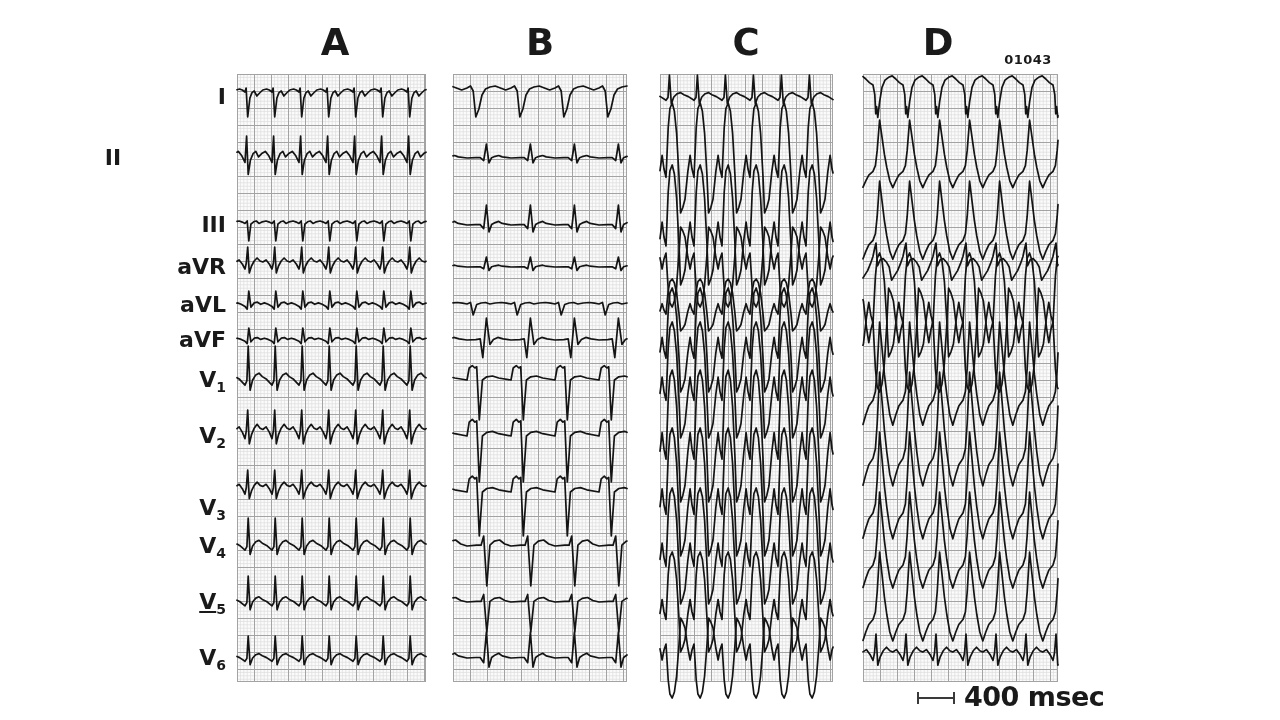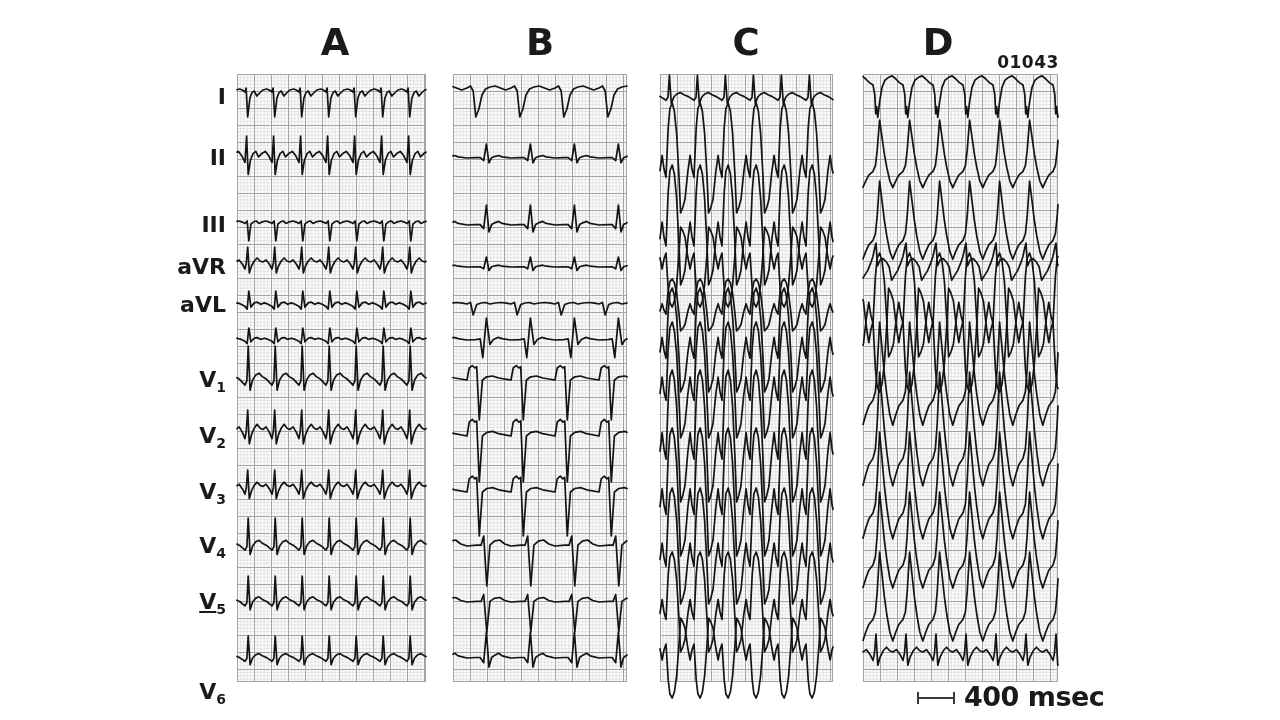--- a/index.html
+++ b/index.html
@@ -7,21 +7,21 @@
     position:relative;width:1280px;height:720px;background:#ffffff;overflow:hidden;
     font-family:"DejaVu Sans","Liberation Sans",sans-serif;color:#1a1a1a;
   }
   .hdr{
     position:absolute;top:24px;width:90px;text-align:center;
     font-size:37px;font-weight:bold;line-height:1;color:#1a1a1a;
   }
   #hdrA{left:290px;} #hdrB{left:495px;} #hdrC{left:701px;} #hdrD{left:893px;}
   #recordId{
     position:absolute;left:995px;top:52px;width:66px;text-align:center;
-    font-size:17px;font-weight:bold;letter-spacing:0.5px;
+    font-size:13px;font-weight:bold;letter-spacing:0.5px;
   }
   #leadCol{position:absolute;left:0;top:0;width:232px;height:720px;}
   .lead-label{
     position:absolute;right:6px;width:226px;text-align:right;
     font-size:22px;font-weight:bold;line-height:30px;height:30px;
   }
   .lead-label .sub{font-size:14px;position:relative;top:5px;font-weight:bold;}
   #strips{position:absolute;left:0;top:0;width:1280px;height:720px;}
   .strip{position:absolute;overflow:visible;}
   #scalebar{position:absolute;left:916px;top:681px;height:34px;}
@@ -37,30 +37,31 @@
 <div id="figure">
   <div class="hdr" id="hdrA">A</div>
   <div class="hdr" id="hdrB">B</div>
   <div class="hdr" id="hdrC">C</div>
   <div class="hdr" id="hdrD">D</div>
 
   <div id="recordId">01043</div>
 
   <div id="leadCol">
       <div class="lead-label" style="top: 82px;"><span>I</span></div>
-      <div class="lead-label" style="top: 143px;"><span>II</span></div>
+      <div class="lead-label" style="top: 143px; text-align: center;"><span>II</span></div>
       <div class="lead-label" style="top: 210px;"><span>III</span></div>
       <div class="lead-label" style="top: 252px;"><span>aVR</span></div>
       <div class="lead-label" style="top: 290px;"><span>aVL</span></div>
+      <div class="lead-label" style="top: 325px;"><span>aVF</span></div>
       <div class="lead-label" style="top: 365px;"><span>V</span><span class="sub">1</span></div>
       <div class="lead-label" style="top: 421px; margin-left: 8px;"><span>V</span><span class="sub">2</span></div>
-      <div class="lead-label" style="top: 477px;"><span>V</span><span class="sub">3</span></div>
+      <div class="lead-label" style="top: 493px;"><span>V</span><span class="sub">3</span></div>
       <div class="lead-label" style="top: 531px; padding-left: 48px;"><span>V</span><span class="sub">4</span></div>
       <div class="lead-label" style="top: 587px; text-decoration: underline;"><span>V</span><span class="sub">5</span></div>
-      <div class="lead-label" style="top: 677px;"><span>V</span><span class="sub">6</span></div>
+      <div class="lead-label" style="top: 643px;"><span>V</span><span class="sub">6</span></div>
     </div>
 
   <div id="strips">
       <svg class="strip" width="189" height="608" viewBox="0 0 189 608" style="left: 237px; top: 74px;">
         <defs>
           <pattern id="grid0" width="17" height="17" patternUnits="userSpaceOnUse">
             <rect width="17" height="17" fill="#fbfbfb"></rect>
             <path d="M3.4 0V17M0 3.4H17M6.8 0V17M0 6.8H17M10.2 0V17M0 10.2H17M13.6 0V17M0 13.6H17" stroke="#dcdcdc" stroke-width="0.7" fill="none"></path>
             <path d="M0.5 0V17M0 0.5H17" stroke="#a3a3a3" stroke-width="1" fill="none"></path>
           </pattern>

